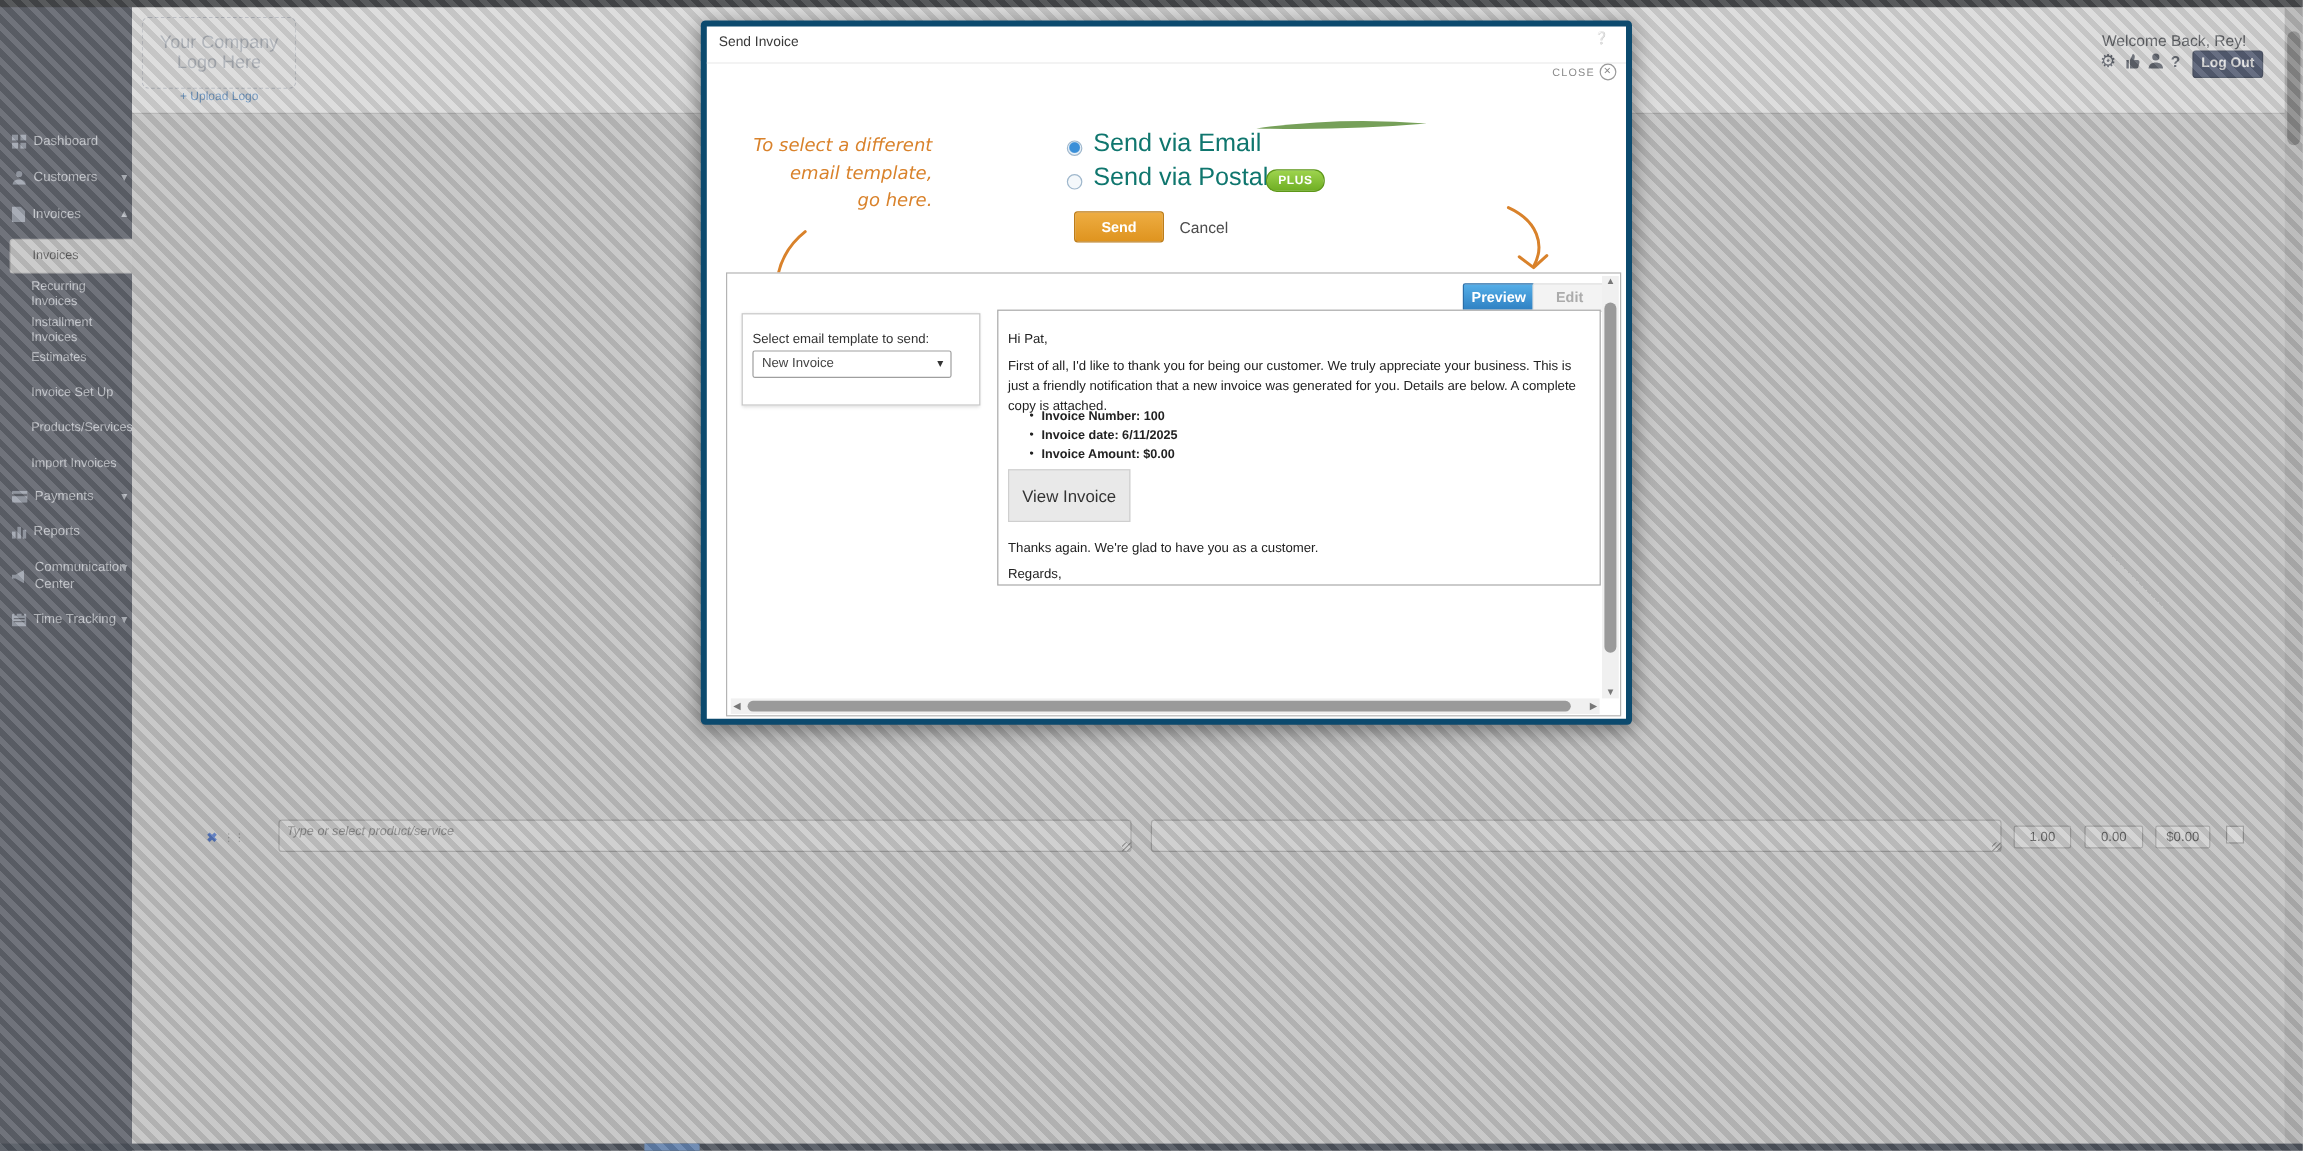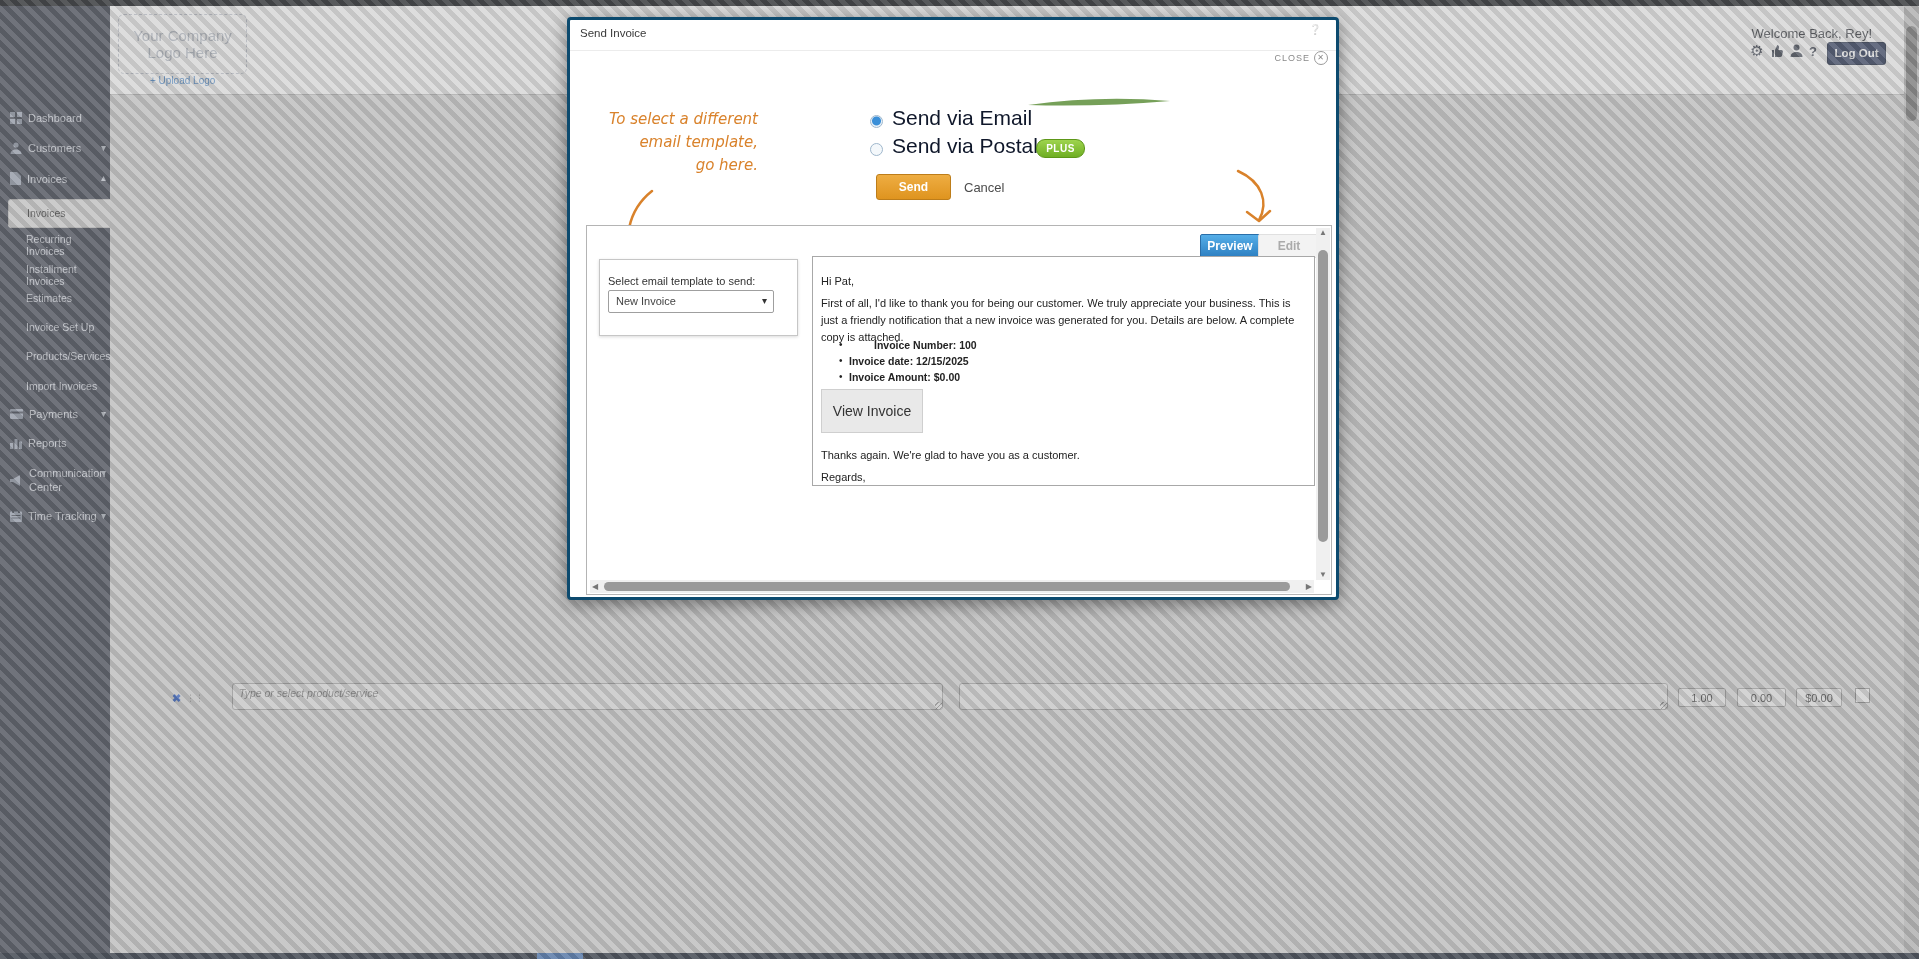--- a/index.html
+++ b/index.html
@@ -62,32 +62,32 @@
   .cellinput{background:#e5e5e5;border:1px solid #9a9a9a;border-radius:2px;font-size:11px;color:#3a3a3a;text-align:center;
              font-family:"Liberation Sans",sans-serif;box-sizing:border-box;}
   .grip{position:absolute;width:8px;height:8px;background:repeating-linear-gradient(135deg,transparent 0 2px,#8a8a8a 2px 3px);}
   
   .tot-input{position:absolute;left:1807px;width:57px;height:19px;background:#e9e9e9;border:1px solid #a9a9a9;
              font-size:11px;color:#3a3a3a;text-align:right;font-family:"Liberation Sans",sans-serif;box-sizing:border-box;padding:0 5px;}
   
   #overlay{left:0;top:0;width:1919px;height:959px;z-index:60;pointer-events:none;
     background:repeating-linear-gradient(45deg,rgba(255,255,255,.15) 0 5px,rgba(95,95,95,.15) 5px 10px),rgba(150,150,150,.30);}
   
-  #modal{left:567px;top:17px;width:766px;height:577px;background:#fff;border:3px solid #0c4a6e;border-radius:4px;
+  #modal{left:584px;top:17px;width:766px;height:577px;background:#fff;border:5px solid #0c4a6e;border-radius:4px;
          box-shadow:0 4px 18px rgba(0,0,0,.45);z-index:100;}
   #modal-titlebar{left:0;top:0;width:100%;height:30px;border-bottom:1px solid #ececec;}
   #modal-title{left:10px;top:7px;font-size:11.5px;color:#3a3a3a;}
   #modal-help{right:14px;top:4px;font-size:10px;color:#9a9a9a;}
   #modal-close{right:8px;top:31px;font-size:9px;color:#8a8a8a;letter-spacing:1px;display:flex;align-items:center;gap:4px;}
   #modal-close .xc{width:12px;height:12px;border:1px solid #9a9a9a;border-radius:50%;font-size:8px;line-height:12px;text-align:center;color:#8a8a8a;}
   #modal-heading{left:0;top:48px;width:100%;text-align:center;font-size:23px;color:#4a4a4a;letter-spacing:.3px;}
   .note{font-size:15px;font-style:italic;color:#d9822b;line-height:23px;font-family:"DejaVu Sans",sans-serif;}
   .radio{width:13px;height:13px;border-radius:50%;border:1px solid #9fb7cc;background:#f4f8fb;box-sizing:border-box;}
   .radio.sel{background:radial-gradient(circle at 50% 45%,#3a8fd8 0 4px,#e8f1f9 5px);}
-  .optlabel{font-size:21px;color:#0f172a;}
+  .optlabel{font-size:21px;color:#0f766e;}
   #plus-badge{background:linear-gradient(#9ed44e,#6fae23);border:1px solid #5d9718;border-radius:9px;color:#fff;
               font-size:10px;font-weight:bold;text-align:center;line-height:17px;letter-spacing:.5px;}
   #send-btn{left:306px;top:154px;width:73px;height:24px;font-size:12px;line-height:24px;}
   #cancel-btn{left:394px;top:160px;font-size:13px;color:#4c4c4c;}
   #inner-panel{left:16px;top:205px;width:746px;height:370px;background:#fff;border:1px solid #b4b4b4;box-sizing:border-box;}
   .tabbtn{position:absolute;top:8px;height:22px;font-size:12px;font-weight:bold;text-align:center;line-height:22px;border-radius:2px;}
   #tab-preview{left:613px;width:58px;background:linear-gradient(#55aee8,#2d7fc1);border:1px solid #2a6ea8;color:#fff;}
   #tab-edit{left:671px;width:60px;background:#f3f3f3;border:1px solid #e0e0e0;color:#ababab;}
   #tpl-box{left:12px;top:33px;width:197px;height:75px;background:#fff;border:1px solid #c6c6c6;box-shadow:0 1px 3px rgba(0,0,0,.15);}
   #tpl-label{left:8px;top:15px;font-size:11px;color:#333;}
@@ -405,22 +405,22 @@
       <span class="abs" id="tpl-label">Select email template to send:</span>
       <div class="abs" id="tpl-dd">
         <span class="dv">New Invoice</span>
         <span class="dc">▾</span>
       </div>
     </div>
 
     <div class="abs" id="email-box">
       <div class="abs em" style="left:8px;top:18px;">Hi Pat,</div>
       <div class="abs em" style="left:8px;top:38px;width:488px;line-height:17px;">First of all, I'd like to thank you for being our customer. We truly appreciate your business. This is just a friendly notification that a new invoice was generated for you. Details are below. A complete copy is attached.</div>
-      <div class="abs embold" style="left:36px;top:82px;margin-left:25px;">Invoice Number: 100</div>
-      <div class="abs embold" style="left:36px;top:98px;">Invoice date: 12/15/2025</div>
+      <div class="abs embold" style="left:36px;top:82px;">Invoice Number: 100</div>
+      <div class="abs embold" style="left:36px;top:98px;">Invoice date: 6/11/2025</div>
       <div class="abs embold" style="left:36px;top:114px;">Invoice Amount: $0.00</div>
       <span class="abs" style="left:26px;top:82px;font-size:10px;color:#222;">•</span>
       <span class="abs" style="left:26px;top:98px;font-size:10px;color:#222;">•</span>
       <span class="abs" style="left:26px;top:114px;font-size:10px;color:#222;">•</span>
       <div class="abs" id="view-invoice">View Invoice</div>
       <div class="abs em" style="left:8px;top:192px;">Thanks again. We're glad to have you as a customer.</div>
       <div class="abs em" style="left:8px;top:214px;">Regards,</div>
     </div>
 
     <div class="abs sbar" style="left:729px;top:2px;width:14px;height:352px;">

